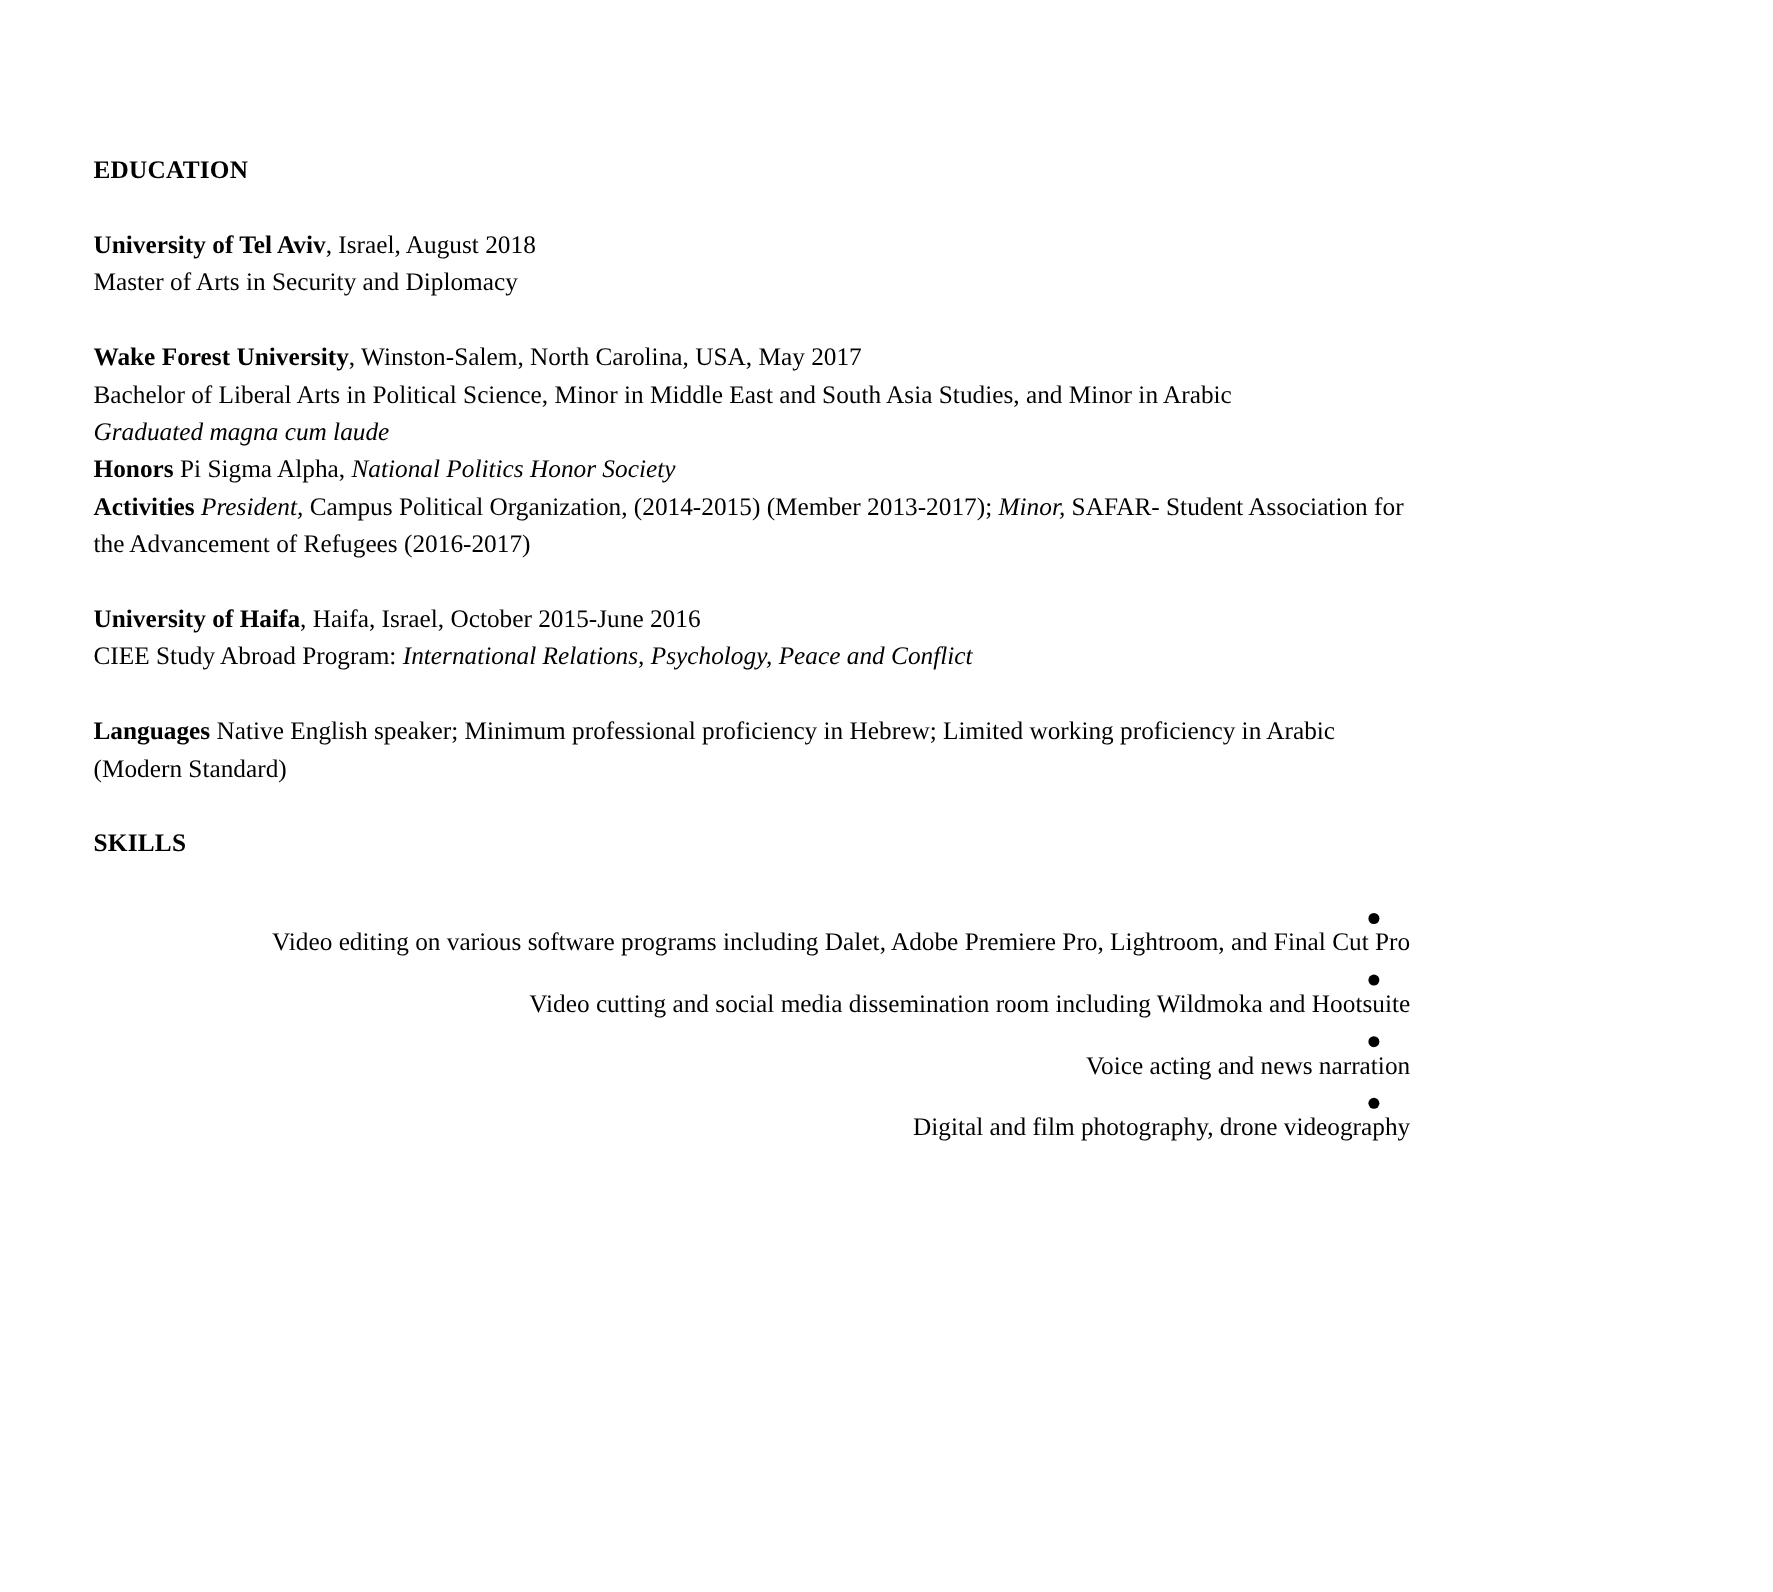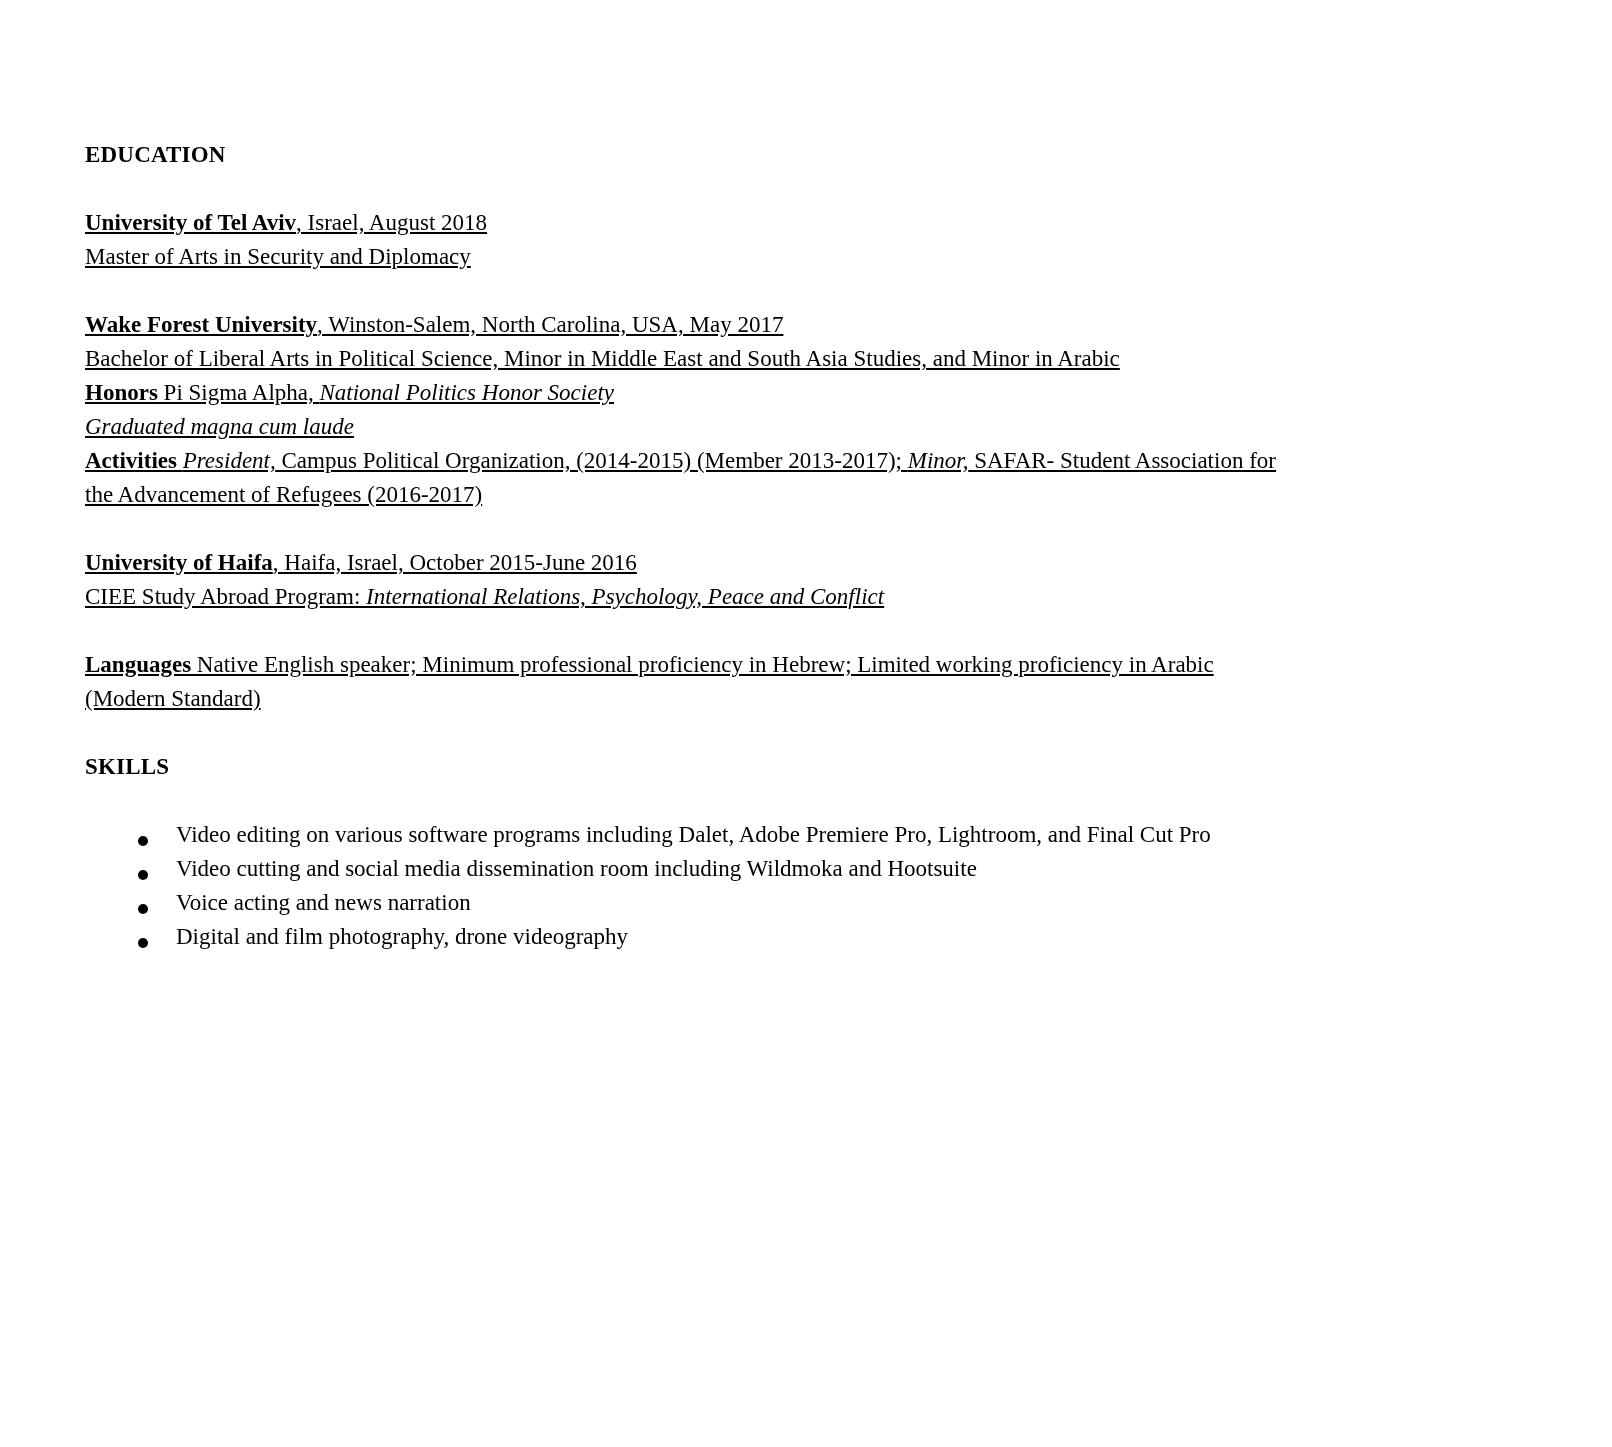--- a/index.html
+++ b/index.html
@@ -23,33 +23,33 @@
   .doc-section + .doc-section {
     margin-top: 32px;
   }
   .section-heading {
     font-weight: bold;
     margin-bottom: 34px;
     letter-spacing: 0.2px;
   }
   .paragraph {
     margin-bottom: 34px;
-    text-decoration: underline;
   }
   .line {
     min-height: 34px;
   }
   .bold { font-weight: bold; }
   .italic { font-style: italic; }
   .bullet-list {
     margin-top: 9px;
   }
   .bullet-row {
     display: flex;
-    align-items: center;
+    align-items: flex-end;
+    flex-direction: column;
   }
   .bullet-dot {
     flex: none;
     width: 10px;
     height: 10px;
     border-radius: 50%;
     background: #000000;
     margin: 12px 28px 0 53px;
   }
   .bullet-text {
@@ -63,22 +63,22 @@
   <div id="doc-root">
       <section class="doc-section">
         <div class="section-heading">EDUCATION</div>
         <div class="paragraph">
           <div class="line"><span class="bold">University of Tel Aviv</span><span>, Israel, August 2018</span></div>
           <div class="line"><span>Master of Arts in Security and Diplomacy</span></div>
         </div>
         <div class="paragraph">
           <div class="line"><span class="bold">Wake Forest University</span><span>, Winston-Salem, North Carolina, USA, May 2017</span></div>
           <div class="line"><span>Bachelor of Liberal Arts in Political Science, Minor in Middle East and South Asia Studies, and Minor in Arabic</span></div>
+          <div class="line"><span class="italic">Graduated magna cum laude</span></div>
           <div class="line"><span class="bold">Honors</span><span> Pi Sigma Alpha, </span><span class="italic">National Politics Honor Society</span></div>
-          <div class="line"><span class="italic">Graduated magna cum laude</span></div>
           <div class="line"><span class="bold">Activities</span><span> </span><span class="italic">President,</span><span> Campus Political Organization, (2014-2015) (Member 2013-2017); </span><span class="italic">Minor,</span><span> SAFAR- Student Association for the Advancement of Refugees (2016-2017)</span></div>
         </div>
         <div class="paragraph">
           <div class="line"><span class="bold">University of Haifa</span><span>, Haifa, Israel, October 2015-June 2016</span></div>
           <div class="line"><span>CIEE Study Abroad Program: </span><span class="italic">International Relations, Psychology, Peace and Conflict</span></div>
         </div>
         <div class="paragraph">
           <div class="line"><span class="bold">Languages</span><span> Native English speaker; Minimum professional proficiency in Hebrew; Limited working proficiency in Arabic (Modern Standard)</span></div>
         </div>
       </section>

